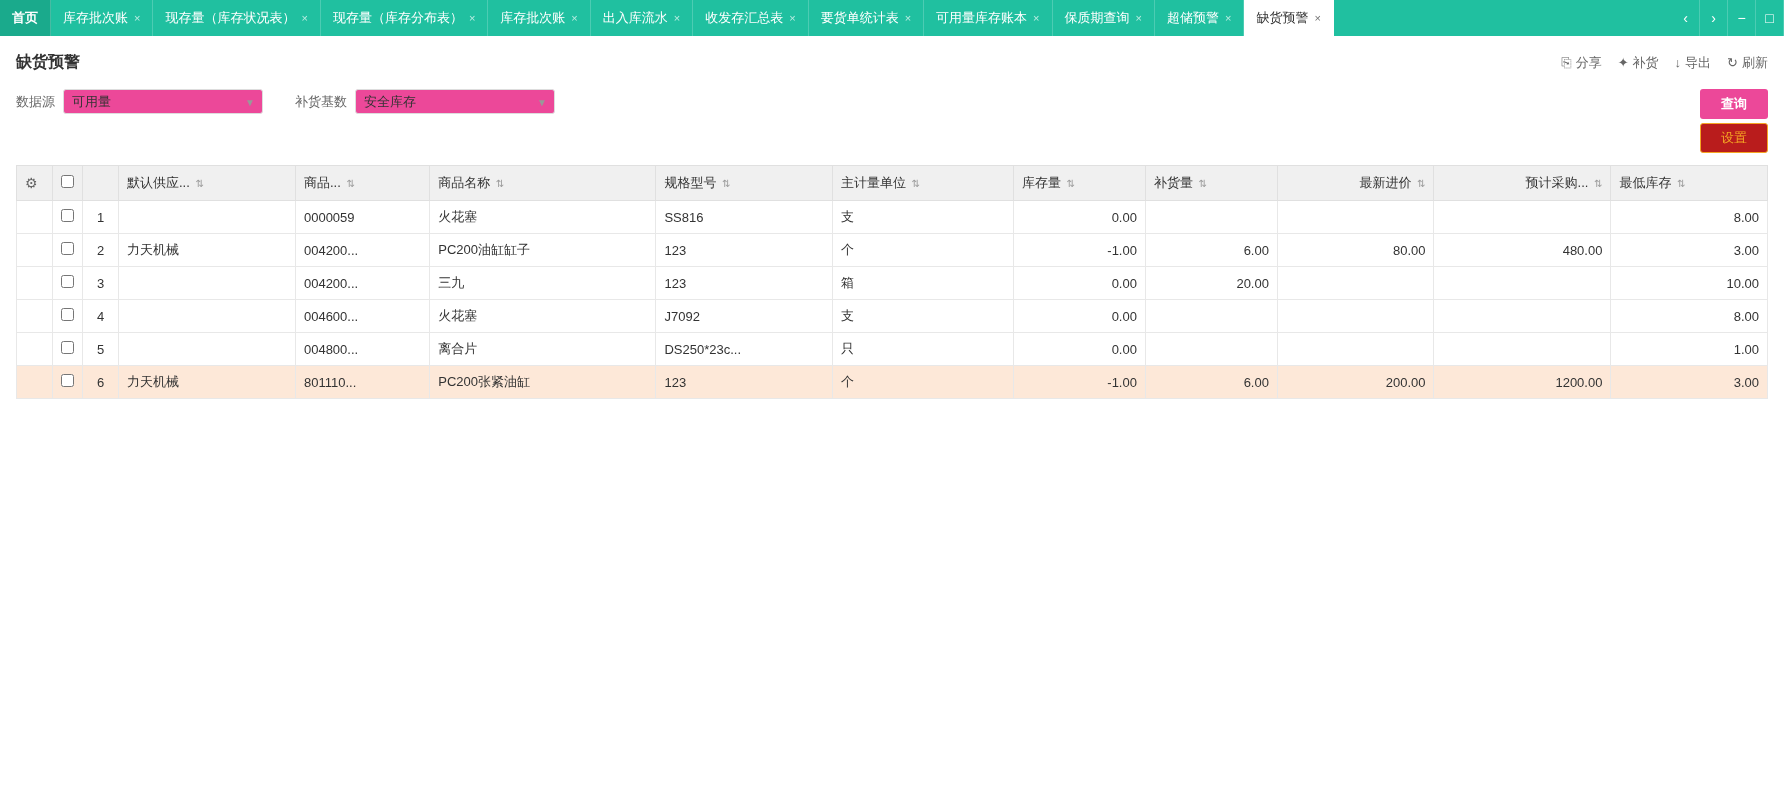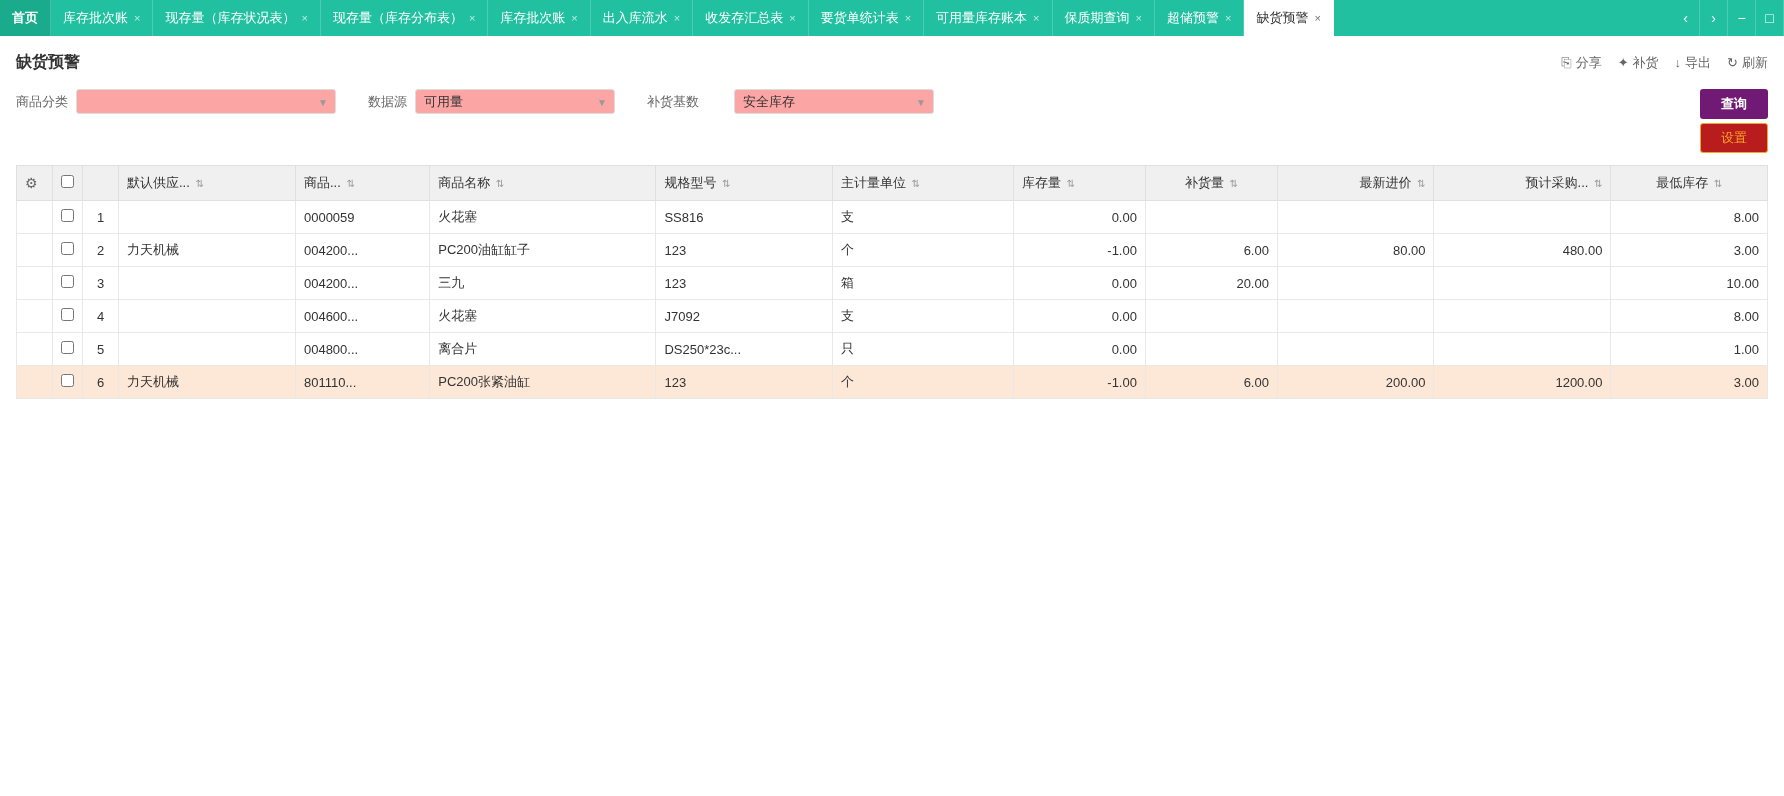--- a/index.html
+++ b/index.html
@@ -97,21 +97,21 @@
     .filter-label {
       color: #666;
       font-size: 13px;
       white-space: nowrap;
     }
     .filter-select {
       border: 1px solid #ddd;
       border-radius: 3px;
       padding: 4px 24px 4px 8px;
       font-size: 13px;
-      background: #fca5a5;
+      background: #ec4899;
       appearance: none;
       -webkit-appearance: none;
       min-width: 180px;
       cursor: pointer;
       position: relative;
       color: #333;
     }
     .select-wrapper {
       position: relative;
       display: inline-block;
@@ -128,21 +128,21 @@
     }
 
     .filter-actions {
       margin-left: auto;
       display: flex;
       flex-direction: column;
       gap: 4px;
     }
 
     .btn-query {
-      background: #701a75;
+      background: #ec4899;
       color: #fff;
       border: none;
       border-radius: 3px;
       padding: 6px 20px;
       cursor: pointer;
       font-size: 13px;
       font-weight: bold;
     }
 
     .btn-settings {
@@ -287,42 +287,34 @@
       <div class="action-btn">
         <span>↻</span>
         <span>刷新</span>
       </div>
     </div>
   </div>
 
   <div style="display:flex; align-items:flex-start; gap:16px; margin-bottom:12px;">
     <div style="display:flex; align-items:center; gap:32px; flex:1;">
 
-      <div class="filter-item">
-        <span class="filter-label">商品分类</span>
-        <div class="select-wrapper">
-          <select class="filter-select" style="min-width:260px;">
-            <option value=""></option>
-          </select>
-        </div>
-      </div>
 
       <div class="filter-item">
         <span class="filter-label">数据源</span>
         <div class="select-wrapper">
           <select class="filter-select" style="min-width:200px;">
             <option value="可用量">可用量</option>
           </select>
         </div>
       </div>
 
       <div class="filter-item">
         <span class="filter-label">补货基数</span>
         <div class="select-wrapper">
-          <select class="filter-select" style="min-width:200px;margin-left:27px;">
+          <select class="filter-select" style="min-width:200px;">
             <option value="安全库存">安全库存</option>
           </select>
         </div>
       </div>
     </div>
 
     <div class="filter-actions">
       <button class="btn-query">查询</button>
       <button class="btn-settings">设置</button>
     </div>
@@ -355,33 +347,33 @@
           <span class="sort-icon">⇅</span>
         </th>
         <th>
           <span>主计量单位</span>
           <span class="sort-icon">⇅</span>
         </th>
         <th style="text-align:left;">
           <span>库存量</span>
           <span class="sort-icon">⇅</span>
         </th>
-        <th style="text-align:center;">
+        <th style="text-align:left;">
           <span>补货量</span>
           <span class="sort-icon">⇅</span>
         </th>
         <th style="text-align:right;">
           <span>最新进价</span>
           <span class="sort-icon">⇅</span>
         </th>
         <th style="text-align:right;margin-top:26px;">
           <span>预计采购...</span>
           <span class="sort-icon">⇅</span>
         </th>
-        <th style="text-align:center;">
+        <th style="text-align:left;">
           <span>最低库存</span>
           <span class="sort-icon">⇅</span>
         </th>
       </tr>
     </thead>
     <tbody id="table-body">
     <tr>
     <td class="td-center"></td>
     <td class="td-center">
       <input type="checkbox" style="">

